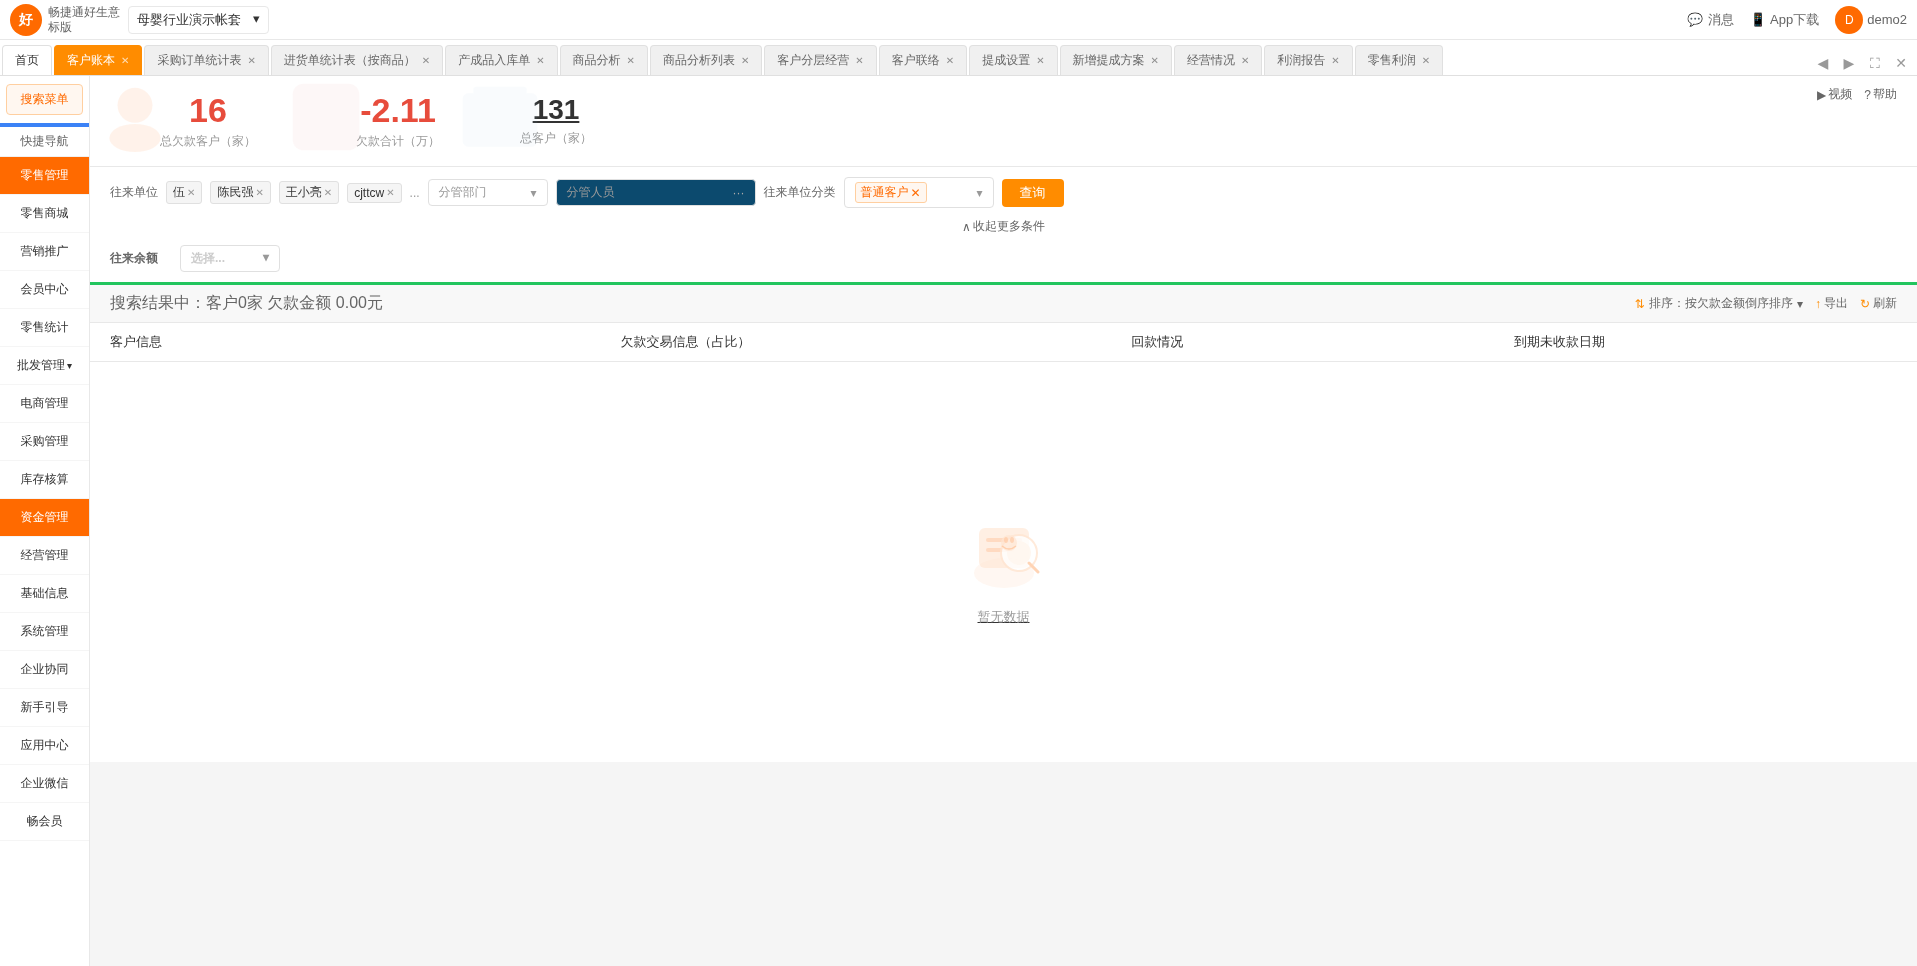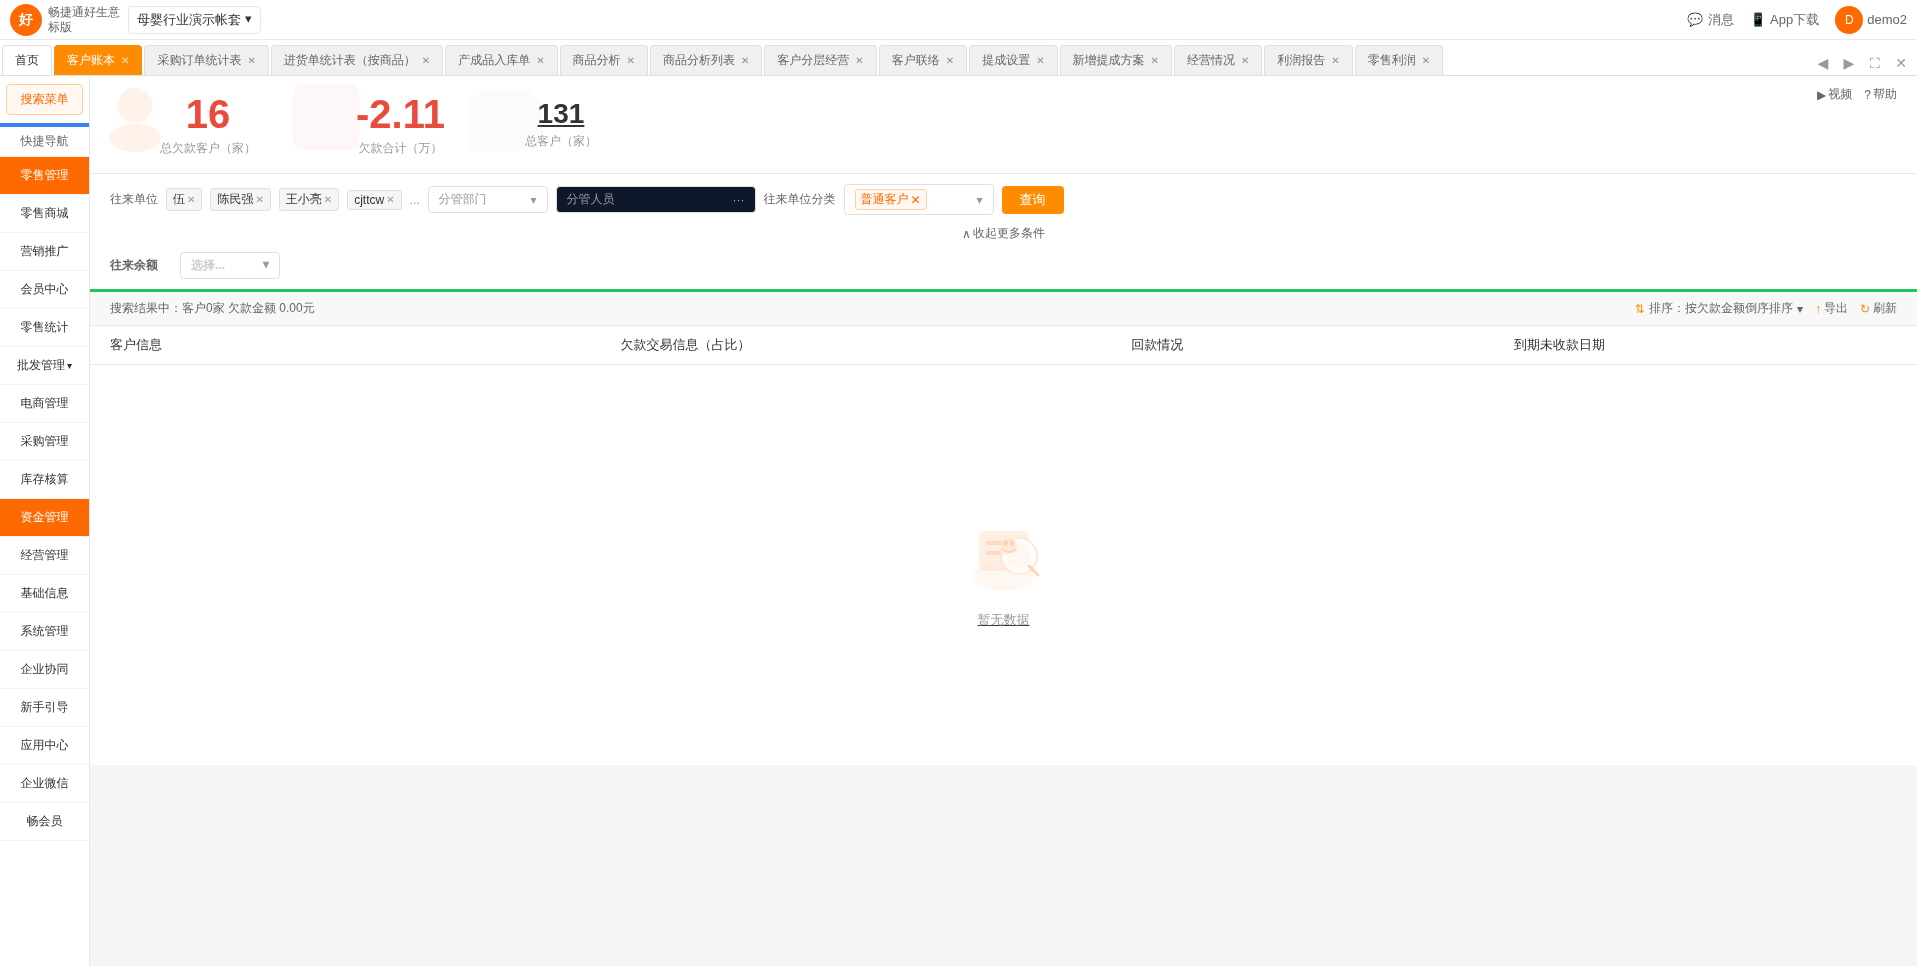--- a/index.html
+++ b/index.html
@@ -4,21 +4,21 @@
   <style>
     * { box-sizing: border-box; margin: 0; padding: 0; }
     body { font-family: 'Microsoft YaHei', Arial, sans-serif; font-size: 13px; background: #f5f5f5; color: #333; height: 966px; overflow: hidden; display: flex; flex-direction: column; }
 
     
     .topbar { height: 40px; background: #fff; border-bottom: 1px solid #e8e8e8; display: flex; align-items: center; padding: 0 10px; justify-content: space-between; flex-shrink: 0; }
     .topbar-left { display: flex; align-items: center; gap: 8px; }
     .logo-area { display: flex; align-items: center; gap: 6px; }
     .logo-icon { width: 32px; height: 32px; background: #ff6a00; border-radius: 50%; display: flex; align-items: center; justify-content: center; color: #fff; font-size: 14px; font-weight: bold; }
     .logo-text { font-size: 12px; color: #666; line-height: 1.2; }
-    .workspace-selector { display: flex; align-items: flex-start; gap: 4px; font-size: 13px; color: #333; cursor: pointer; padding: 4px 8px; border: 1px solid #e8e8e8; border-radius: 4px; }
+    .workspace-selector { display: flex; align-items: flex-start; gap: 12px; font-size: 13px; color: #333; cursor: pointer; padding: 4px 8px; border: 1px solid #e8e8e8; border-radius: 4px; }
     .topbar-right { display: flex; align-items: center; gap: 16px; }
     .topbar-btn { display: flex; align-items: center; gap: 4px; font-size: 13px; color: #666; cursor: pointer; }
     .avatar { width: 28px; height: 28px; border-radius: 50%; background: #ff6a00; display: flex; align-items: center; justify-content: center; color: #fff; font-size: 12px; }
 
     
     .tab-nav { height: 36px; background: #fff; border-bottom: 1px solid #e0e0e0; display: flex; align-items: flex-end; overflow: hidden; flex-shrink: 0; position: relative; }
     .tab-item { height: 30px; padding: 0 12px; display: flex; align-items: center; gap: 4px; font-size: 12px; cursor: pointer; border: 1px solid #e0e0e0; border-bottom: none; border-radius: 4px 4px 0 0; background: #f0f0f0; color: #666; margin-left: 2px; white-space: nowrap; flex-shrink: 0; }
     .tab-item.active { background: #ff8c00; color: #fff; border-color: #ff8c00; }
     .tab-item.home { background: #fff; color: #333; }
     .tab-close { font-size: 10px; opacity: 0.7; margin-left: 2px; }
@@ -37,47 +37,47 @@
     .sidebar-item.active { background: #ff6a00; color: #fff; }
     .sidebar-item.has-sub { display: flex; align-items: center; justify-content: center; gap: 2px; }
 
     
     .content { flex: 1; overflow: auto; background: #f5f5f5; }
 
     
     .stats-bar { background: #fff; padding: 16px 20px; display: flex; align-items: center; border-bottom: 1px solid #e8e8e8; position: relative; }
     .stat-item { display: flex; flex-direction: column; align-items: center; padding: 0 40px; border-right: 1px solid #e8e8e8; }
     .stat-item:last-child { border-right: none; }
-    .stat-number { font-size: 40px; font-weight: bold; color: #e74c3c; line-height: 1.1; }
+    .stat-number { font-size: 34px; font-weight: bold; color: #e74c3c; line-height: 1.1; }
     .stat-number.negative { color: #e74c3c; }
     .stat-number.dark { color: #333; font-size: 28px; text-decoration: underline; }
     .stat-label { font-size: 12px; color: #999; margin-top: 4px; }
     .stats-help { position: absolute; right: 20px; top: 10px; display: flex; gap: 12px; font-size: 12px; color: #666; }
     .stats-help span { cursor: pointer; display: flex; align-items: center; gap: 2px; }
 
     
     .filter-bar { background: #fff; padding: 10px 20px; border-bottom: 3px solid #22c55e; }
     .filter-row { display: flex; align-items: center; gap: 8px; margin-bottom: 6px; flex-wrap: wrap; }
     .filter-label { font-size: 12px; color: #666; white-space: nowrap; }
     .filter-tag { display: inline-flex; align-items: center; gap: 2px; padding: 2px 6px; background: #f5f5f5; border: 1px solid #e0e0e0; border-radius: 3px; font-size: 12px; color: #333; }
     .filter-tag .tag-close { color: #999; cursor: pointer; font-size: 10px; }
     .filter-more { color: #999; font-size: 12px; cursor: pointer; }
     .filter-dropdown { display: inline-flex; align-items: center; gap: 4px; padding: 4px 10px; border: 1px solid #e0e0e0; border-radius: 4px; font-size: 12px; color: #999; min-width: 120px; cursor: pointer; background: #fff; }
-    .filter-manager { display: inline-flex; align-items: center; gap: 4px; padding: 4px 10px; border: 1px solid #e0e0e0; border-radius: 4px; font-size: 12px; color: #999; min-width: 200px; cursor: pointer; background: #0f172a; justify-content: space-between; }
+    .filter-manager { display: inline-flex; align-items: center; gap: 4px; padding: 4px 10px; border: 1px solid #e0e0e0; border-radius: 4px; font-size: 12px; color: #999; min-width: 200px; cursor: pointer; background: #0c4a6e; justify-content: space-between; }
     .filter-classify { display: inline-flex; align-items: center; gap: 4px; padding: 4px 10px; border: 1px solid #e0e0e0; border-radius: 4px; font-size: 12px; color: #999; min-width: 150px; cursor: pointer; background: #fff; }
     .classify-tag { display: inline-flex; align-items: center; gap: 2px; padding: 1px 5px; background: #fff7f0; border: 1px solid #ffcfa0; border-radius: 3px; font-size: 12px; color: #ff6a00; }
     .query-btn { padding: 5px 18px; background: #ff8c00; color: #fff; border: none; border-radius: 4px; font-size: 13px; cursor: pointer; }
     .collapse-btn { display: flex; align-items: center; gap: 2px; font-size: 12px; color: #666; cursor: pointer; padding: 4px 8px; }
     .filter-row2 { display: flex; align-items: center; gap: 22px; font-weight: bold; }
     .balance-label { font-size: 12px; color: #666; }
     .balance-select { display: inline-flex; align-items: flex-start; gap: 4px; padding: 4px 10px; border: 1px solid #e0e0e0; border-radius: 4px; font-size: 12px; color: #999; min-width: 100px; cursor: pointer; background: #fff; }
 
     
     .result-bar { background: #f8f8f8; padding: 8px 20px; display: flex; align-items: center; justify-content: space-between; border-bottom: 1px solid #e8e8e8; }
-    .result-info { font-size: 12px; color: #666; }
+    .result-info { font-size: 16px; color: #666; }
     .result-actions { display: flex; align-items: center; gap: 12px; font-size: 12px; color: #666; }
     .sort-select { display: inline-flex; align-items: center; gap: 4px; cursor: pointer; color: #666; }
     .action-btn { display: flex; align-items: center; gap: 3px; cursor: pointer; color: #666; }
 
     
     .table-header { display: grid; grid-template-columns: 2fr 2fr 1.5fr 1.5fr; padding: 10px 20px; background: #fff; border-bottom: 1px solid #e8e8e8; font-size: 13px; color: #333; font-weight: 500; }
     .table-body { background: #fff; min-height: 400px; display: flex; flex-direction: column; align-items: center; justify-content: center; text-decoration: underline; }
     .empty-state { display: flex; flex-direction: column; align-items: center; gap: 10px; padding: 60px 0; }
     .empty-text { font-size: 13px; color: #999; }
 

